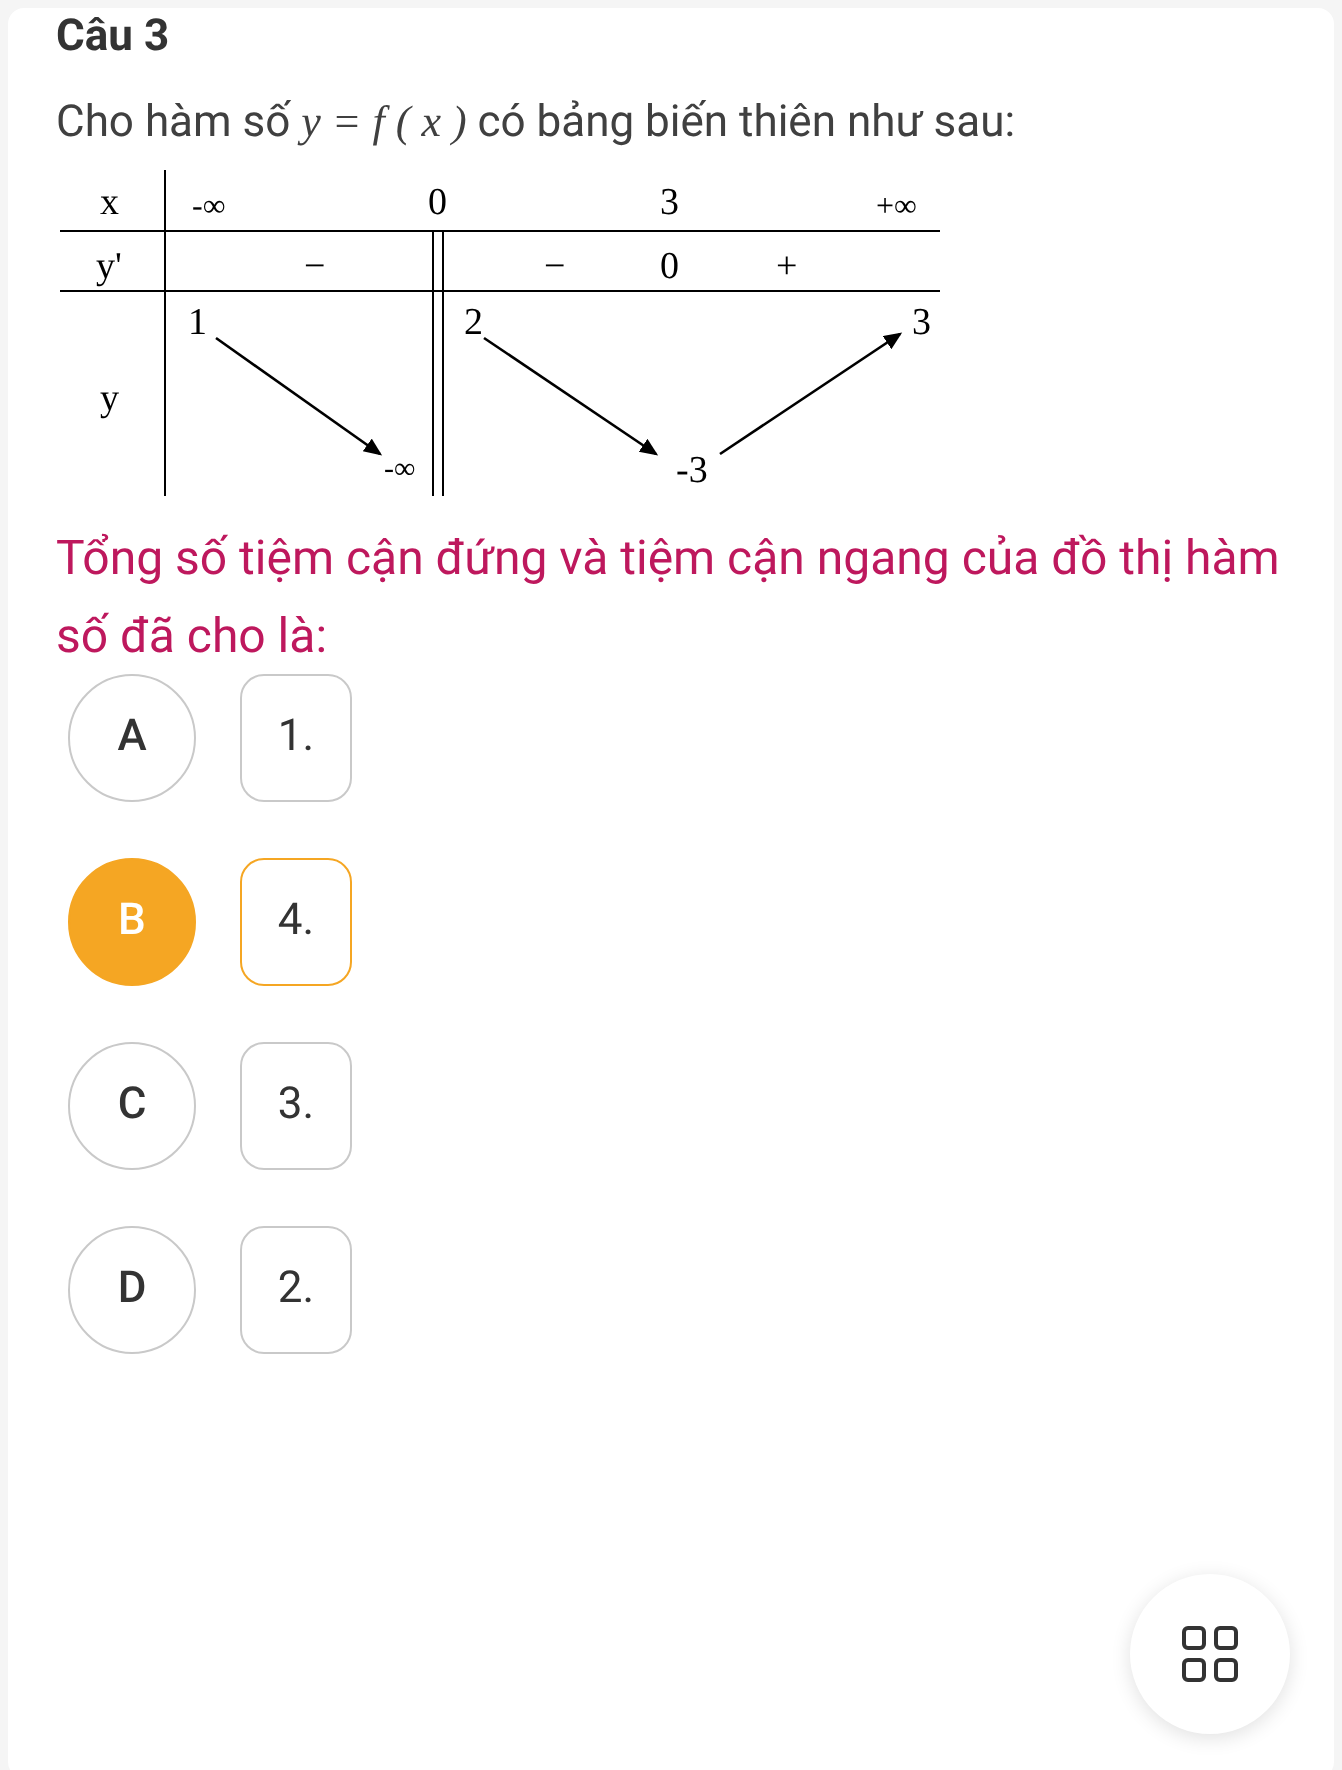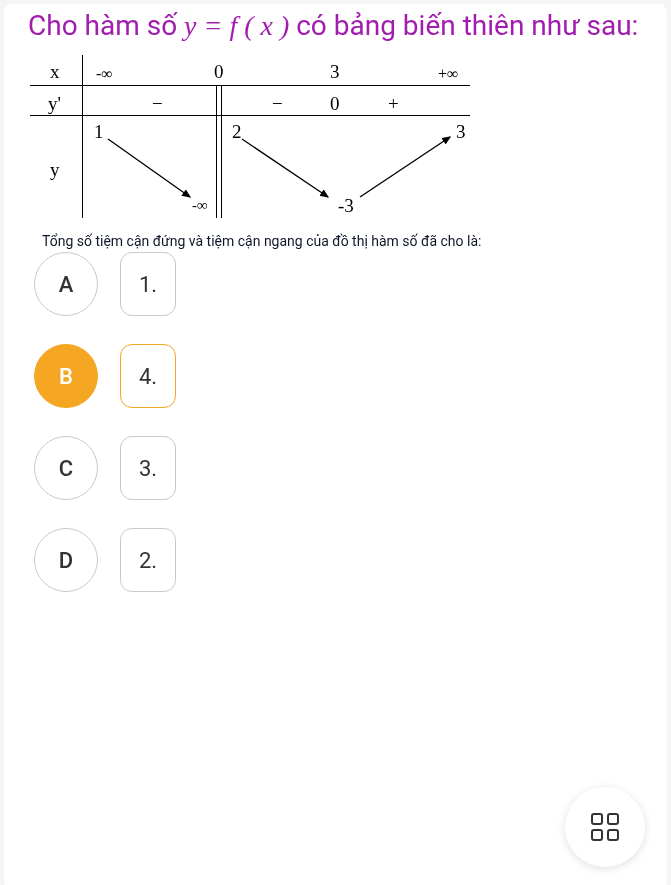--- a/index.html
+++ b/index.html
@@ -20,45 +20,44 @@
       position: relative;
     }
     .question-title {
       font-size: 22px;
       font-weight: 700;
       color: #333;
       margin: 0 0 12px 0;
       padding-top: 2px;
     }
     .question-body {
-      font-size: 28px;
-      color: #a21caf;
+      font-size: 22px;
+      color: #404040;
       line-height: 1.6;
     }
     .math-i { font-style: italic; font-family: 'Times New Roman', serif; }
     .variation-table {
       width: 460px;
       height: 165px;
       position: relative;
       font-family: 'Times New Roman', serif;
       font-size: 19px;
       margin: 6px 0 10px -8px;
     }
     .vt-cell { position: absolute; }
     .vt-row-x { top: 6px; }
     .vt-row-yp { top: 38px; }
     .vt-line-h { position: absolute; left: 10px; right: 10px; height: 1px; background: #000; }
     .vt-line-v { position: absolute; top: 0; bottom: 2px; width: 1px; background: #000; }
     .vt-dbl-v { position: absolute; top: 30px; bottom: 2px; width: 1px; background: #000; }
     .subsection {
-      font-size: 14px;
-      color: #0f172a;
+      font-size: 24px;
+      color: #be185d;
       line-height: 1.6;
       margin-top: 8px;
-      margin-left: 14px;
     }
     .instruction {
       text-align: center;
       color: #757575;
       font-weight: 600;
       font-size: 21px;
       margin: 28px 0 30px 0;
     }
     .choices {
       display: flex;
@@ -131,20 +130,21 @@
     .grid-icon span {
       border: 2px solid #333;
       border-radius: 3px;
     }
     svg.arrow { position:absolute; overflow:visible; }
   </style>
 </head>
 <body>
 
 <div class="card">
+  <div class="question-title">Câu 3</div>
 
   <div class="question-body">
     <span>Cho hàm số </span><span class="math-i">y = f ( x )</span><span> có bảng biến thiên như sau:</span>
   </div>
 
   <div class="variation-table">
 
     <div class="vt-line-h" style="top:30px;"></div>
     <div class="vt-line-h" style="top:60px;"></div>
 

